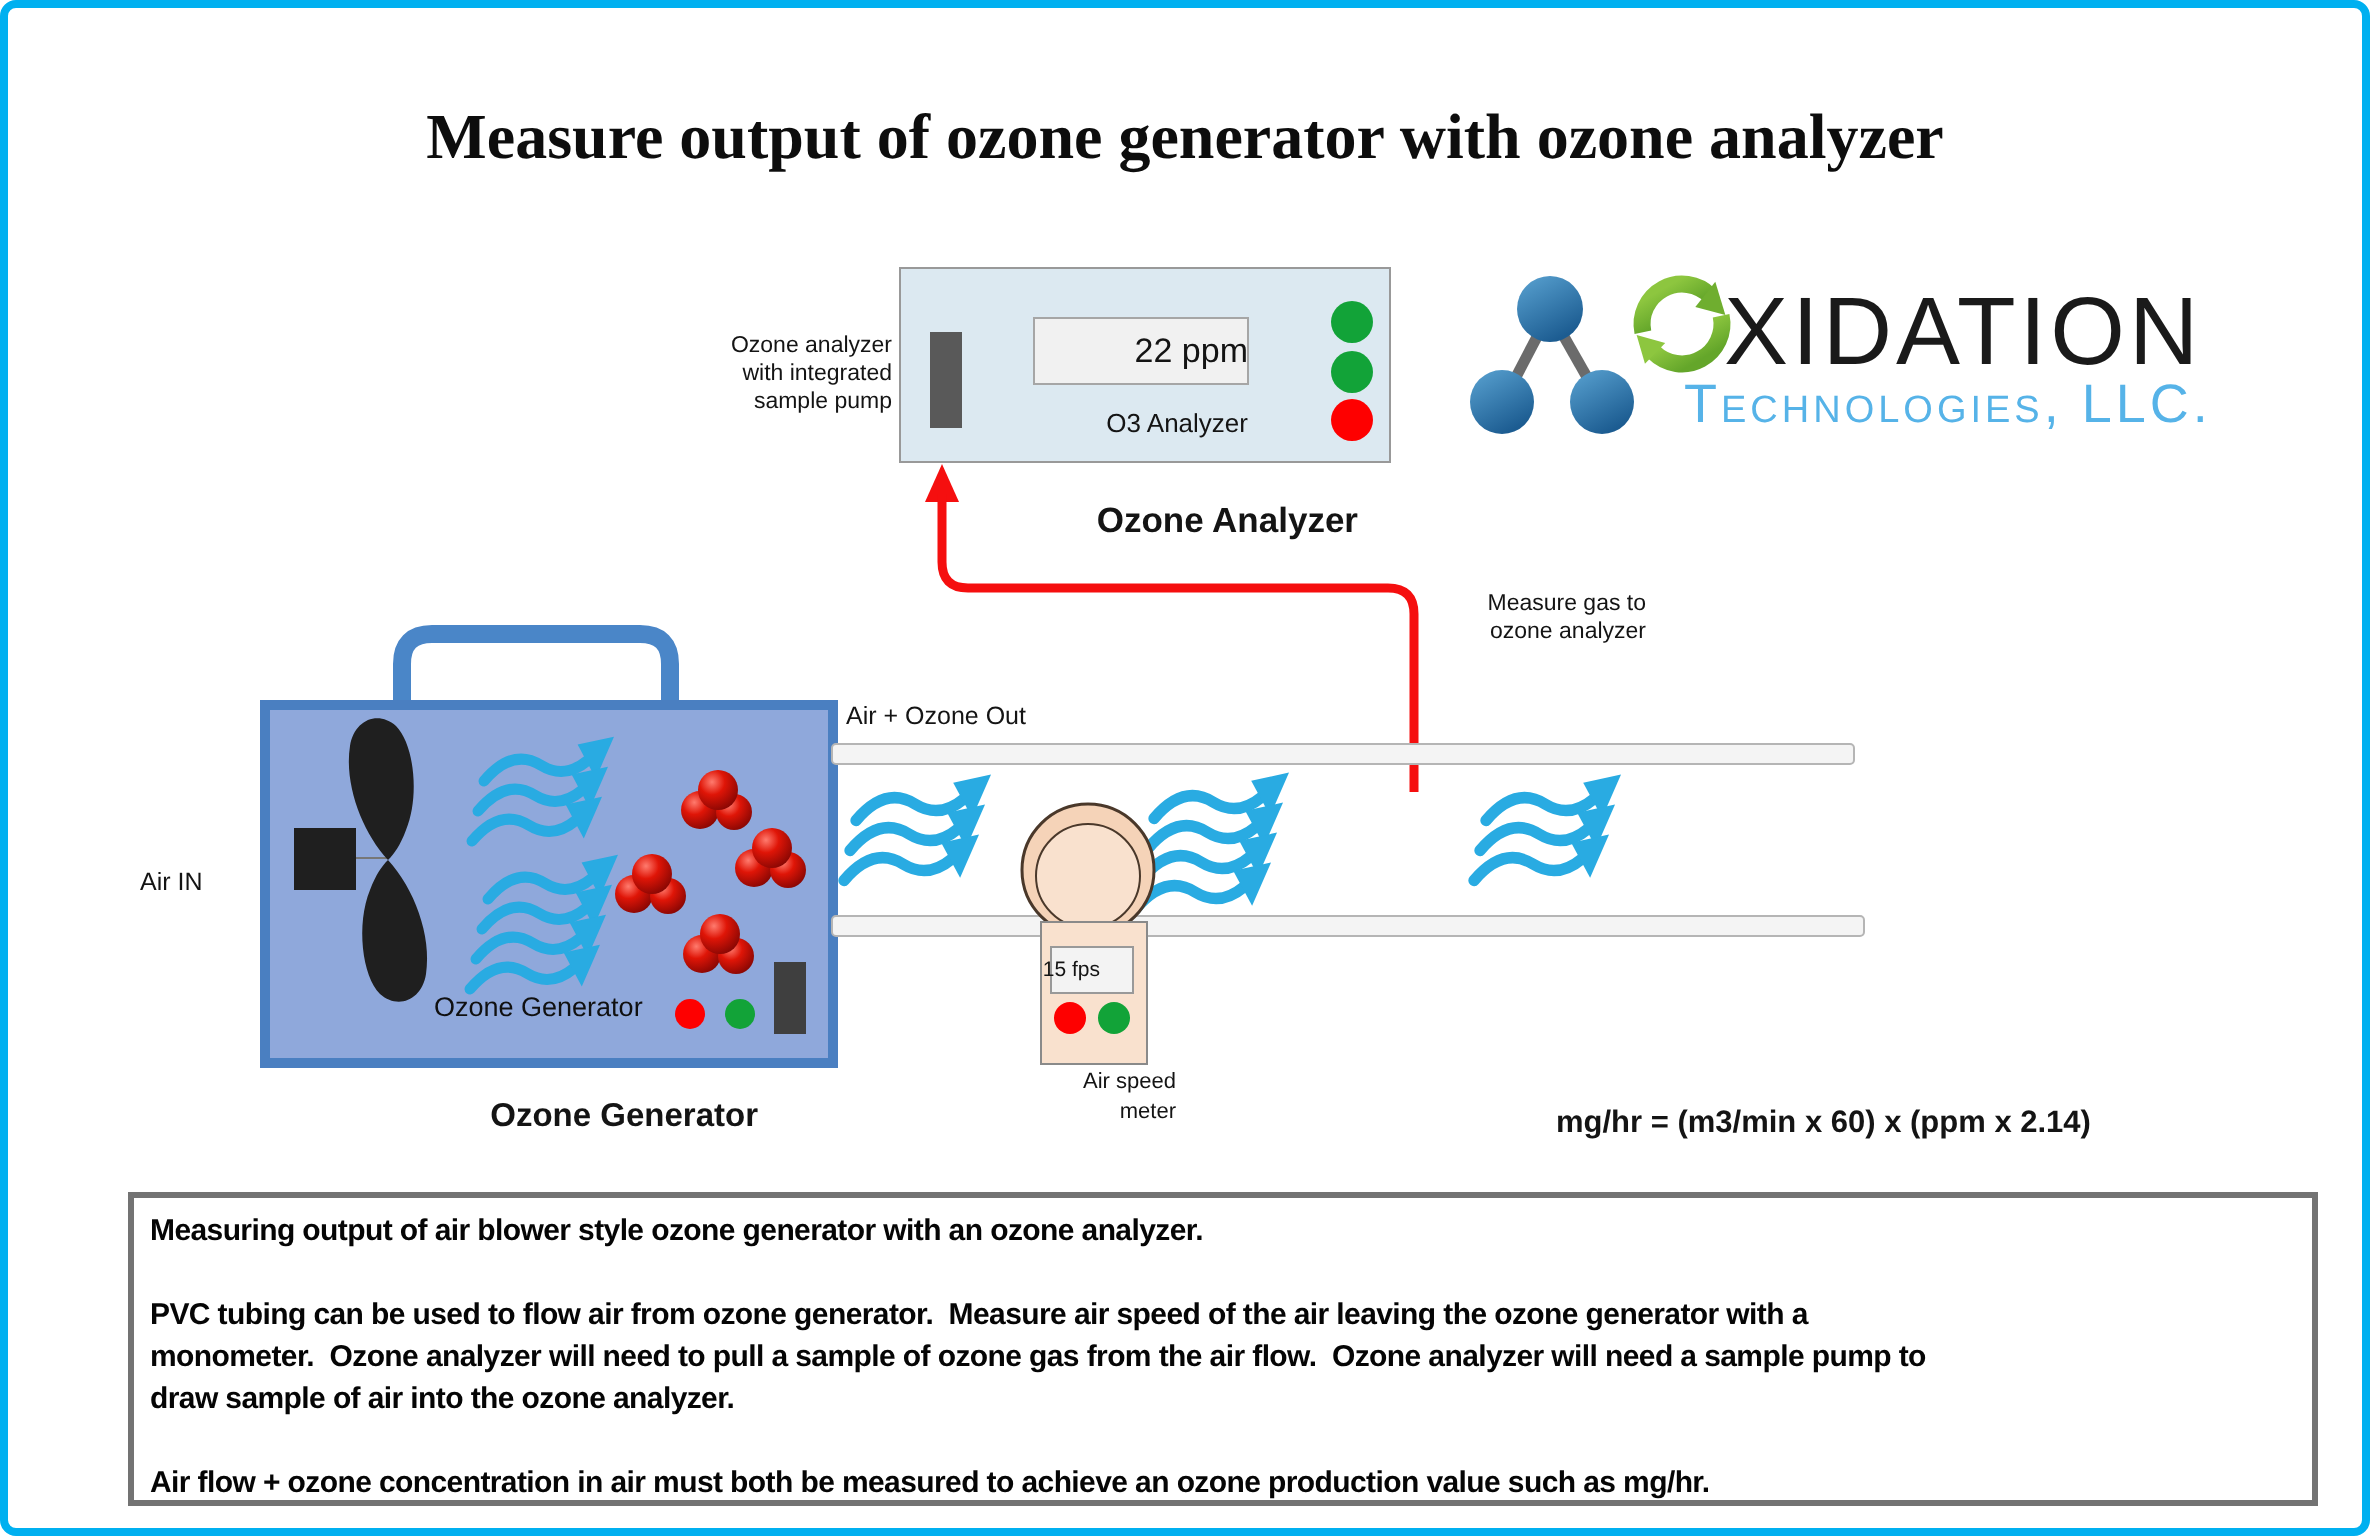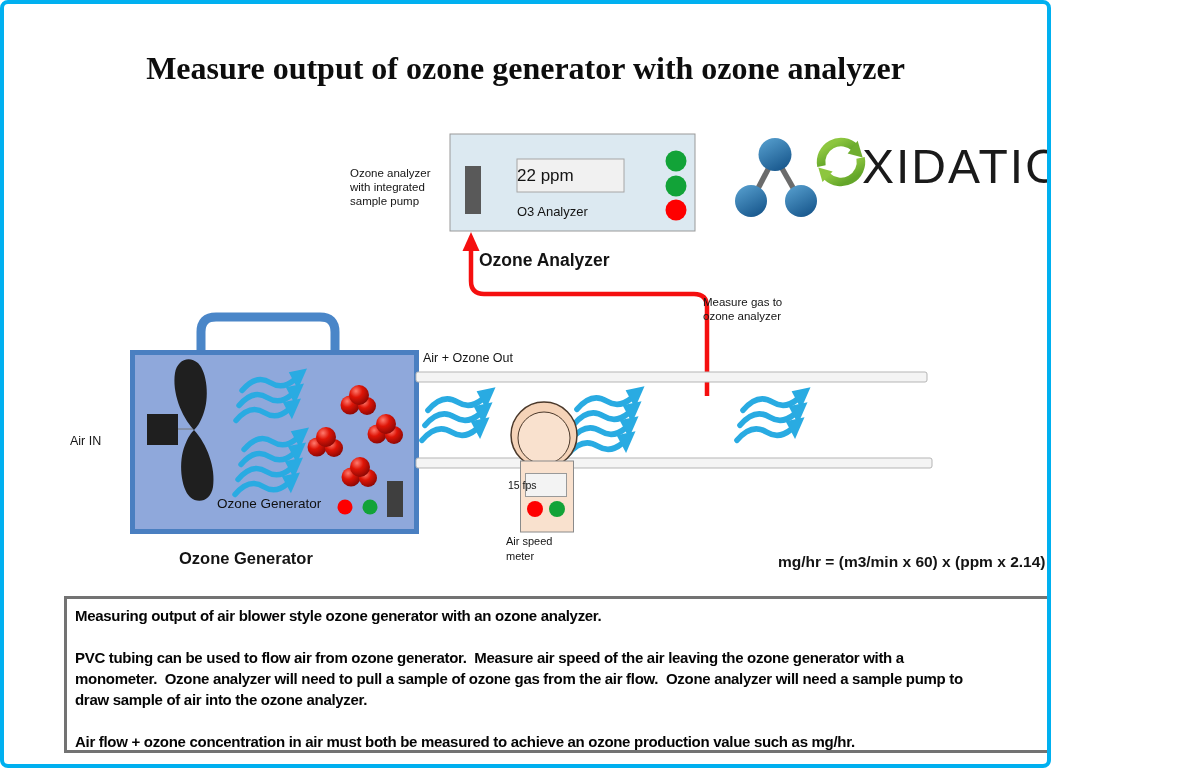--- a/index.html
+++ b/index.html
@@ -1,21 +1,21 @@
 <!DOCTYPE html>
 <html><head>
 <meta charset="utf-8">
 <style>
   html,body{margin:0;padding:0;background:#fff;}
-  #page{position:relative;width:1051px;height:768px;box-sizing:border-box;
+  #page{position:relative;width:1185px;height:768px;box-sizing:border-box;
         border:4px solid #00b0f0;border-radius:8px;background:#fff;overflow:hidden;
         font-family:"Liberation Sans",sans-serif;}
   #diagram-svg{position:absolute;left:0;top:0;width:1185px;height:768px;}
   .t{position:absolute;font-family:"Liberation Sans",sans-serif;color:#141414;white-space:nowrap;}
-  .center{text-align:left;}
+  .center{text-align:right;}
   .pre{white-space:pre-line;}
   .bold{font-weight:700;}
   #page-title{left:0;top:46px;width:100%;text-align:center;
       font-family:"Liberation Serif",serif;font-weight:700;font-size:32px;color:#0d0d0d;}
   #analyzer-side-label{left:346px;top:163px;width:96px;font-size:11.5px;line-height:13.8px;}
   #analyzer-display-text{left:513px;top:155px;width:107px;height:33px;line-height:33px;font-size:17px;}
   #analyzer-device-label{left:513px;top:200px;width:107px;font-size:13px;}
   #analyzer-caption{left:475px;top:246px;width:200px;font-size:17.5px;}
   #sample-line-label{left:699px;top:291px;width:120px;font-size:11.5px;line-height:14px;}
   #air-out-label{left:419px;top:347px;font-size:12.5px;}
@@ -165,20 +165,21 @@
   <div id="generator-inner-label" class="t">Ozone Generator</div>
   <div id="generator-caption" class="t center bold">Ozone Generator</div>
 
   <div id="meter-display-text" class="t center">15 fps</div>
   <div id="meter-caption" class="t center pre">Air speed
 meter</div>
 
   <div id="formula-text" class="t">mg/hr = (m3/min x 60) x (ppm x 2.14)</div>
 
   <div id="logo-main-text" class="t">XIDATION</div>
+  <div id="logo-sub-text" class="t">Technologies, LLC.</div>
 
   <div id="notes-box">
     <p>Measuring output of air blower style ozone generator with an ozone analyzer.</p>
     <p>PVC tubing can be used to flow air from ozone generator.  Measure air speed of the air leaving the ozone generator with a
 monometer.  Ozone analyzer will need to pull a sample of ozone gas from the air flow.  Ozone analyzer will need a sample pump to
 draw sample of air into the ozone analyzer.</p>
     <p>Air flow + ozone concentration in air must both be measured to achieve an ozone production value such as mg/hr.</p>
   </div>
 
 </div>

